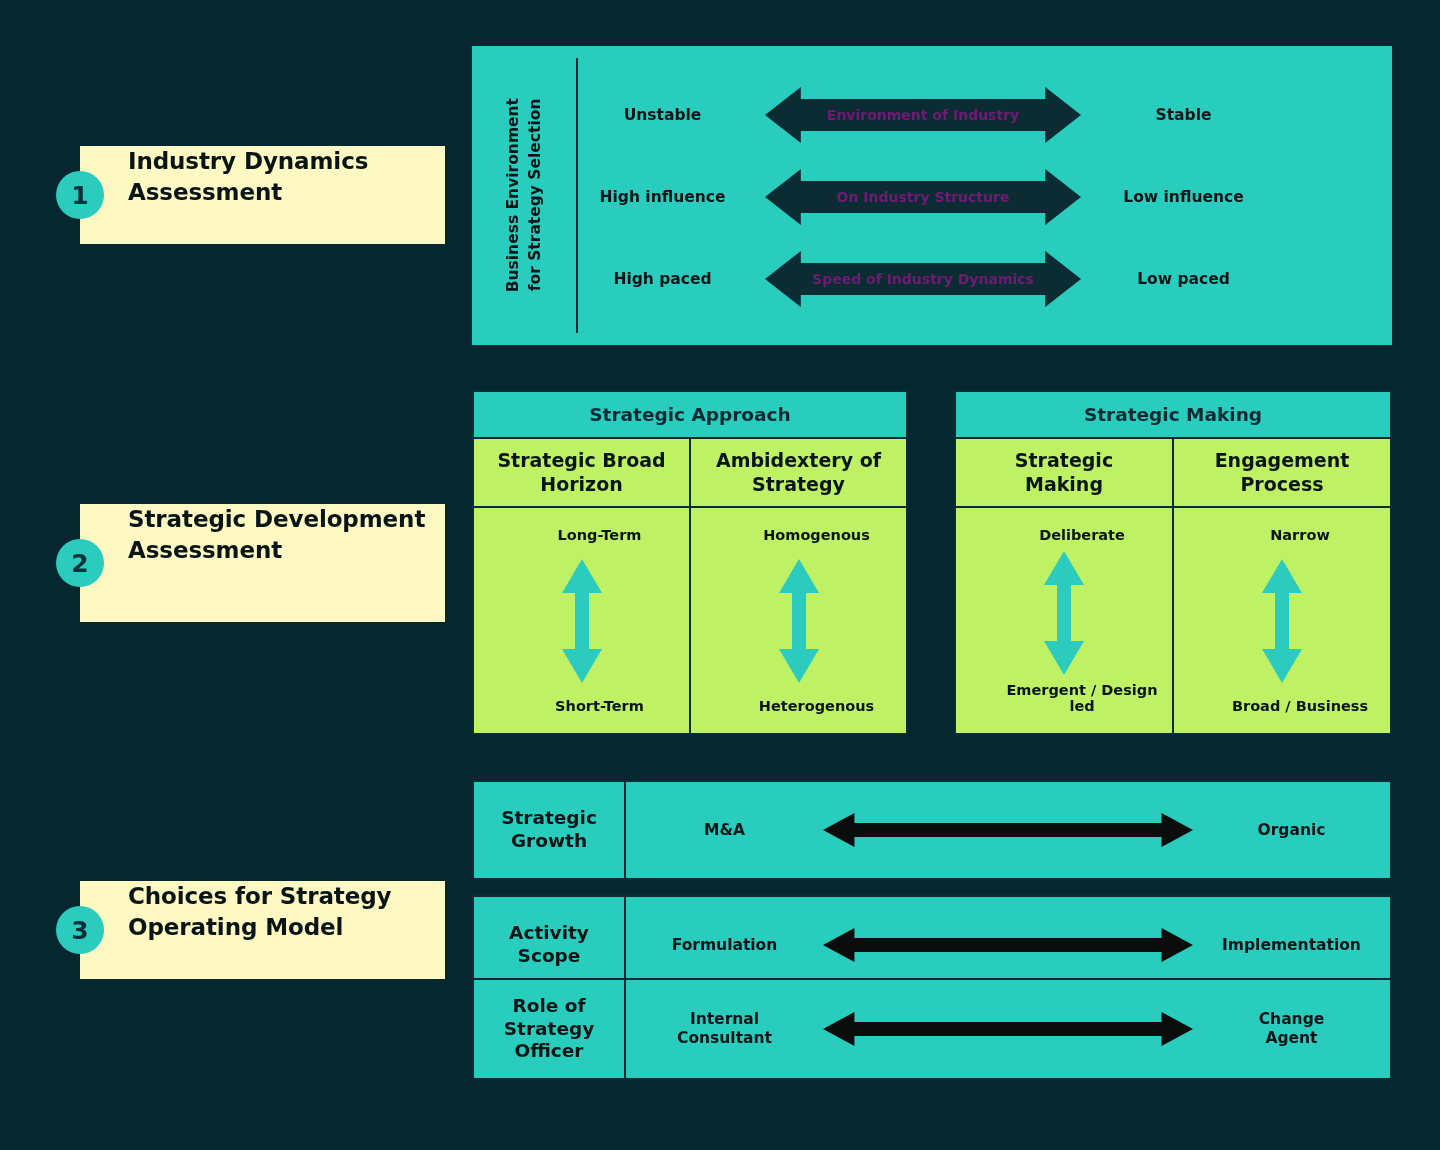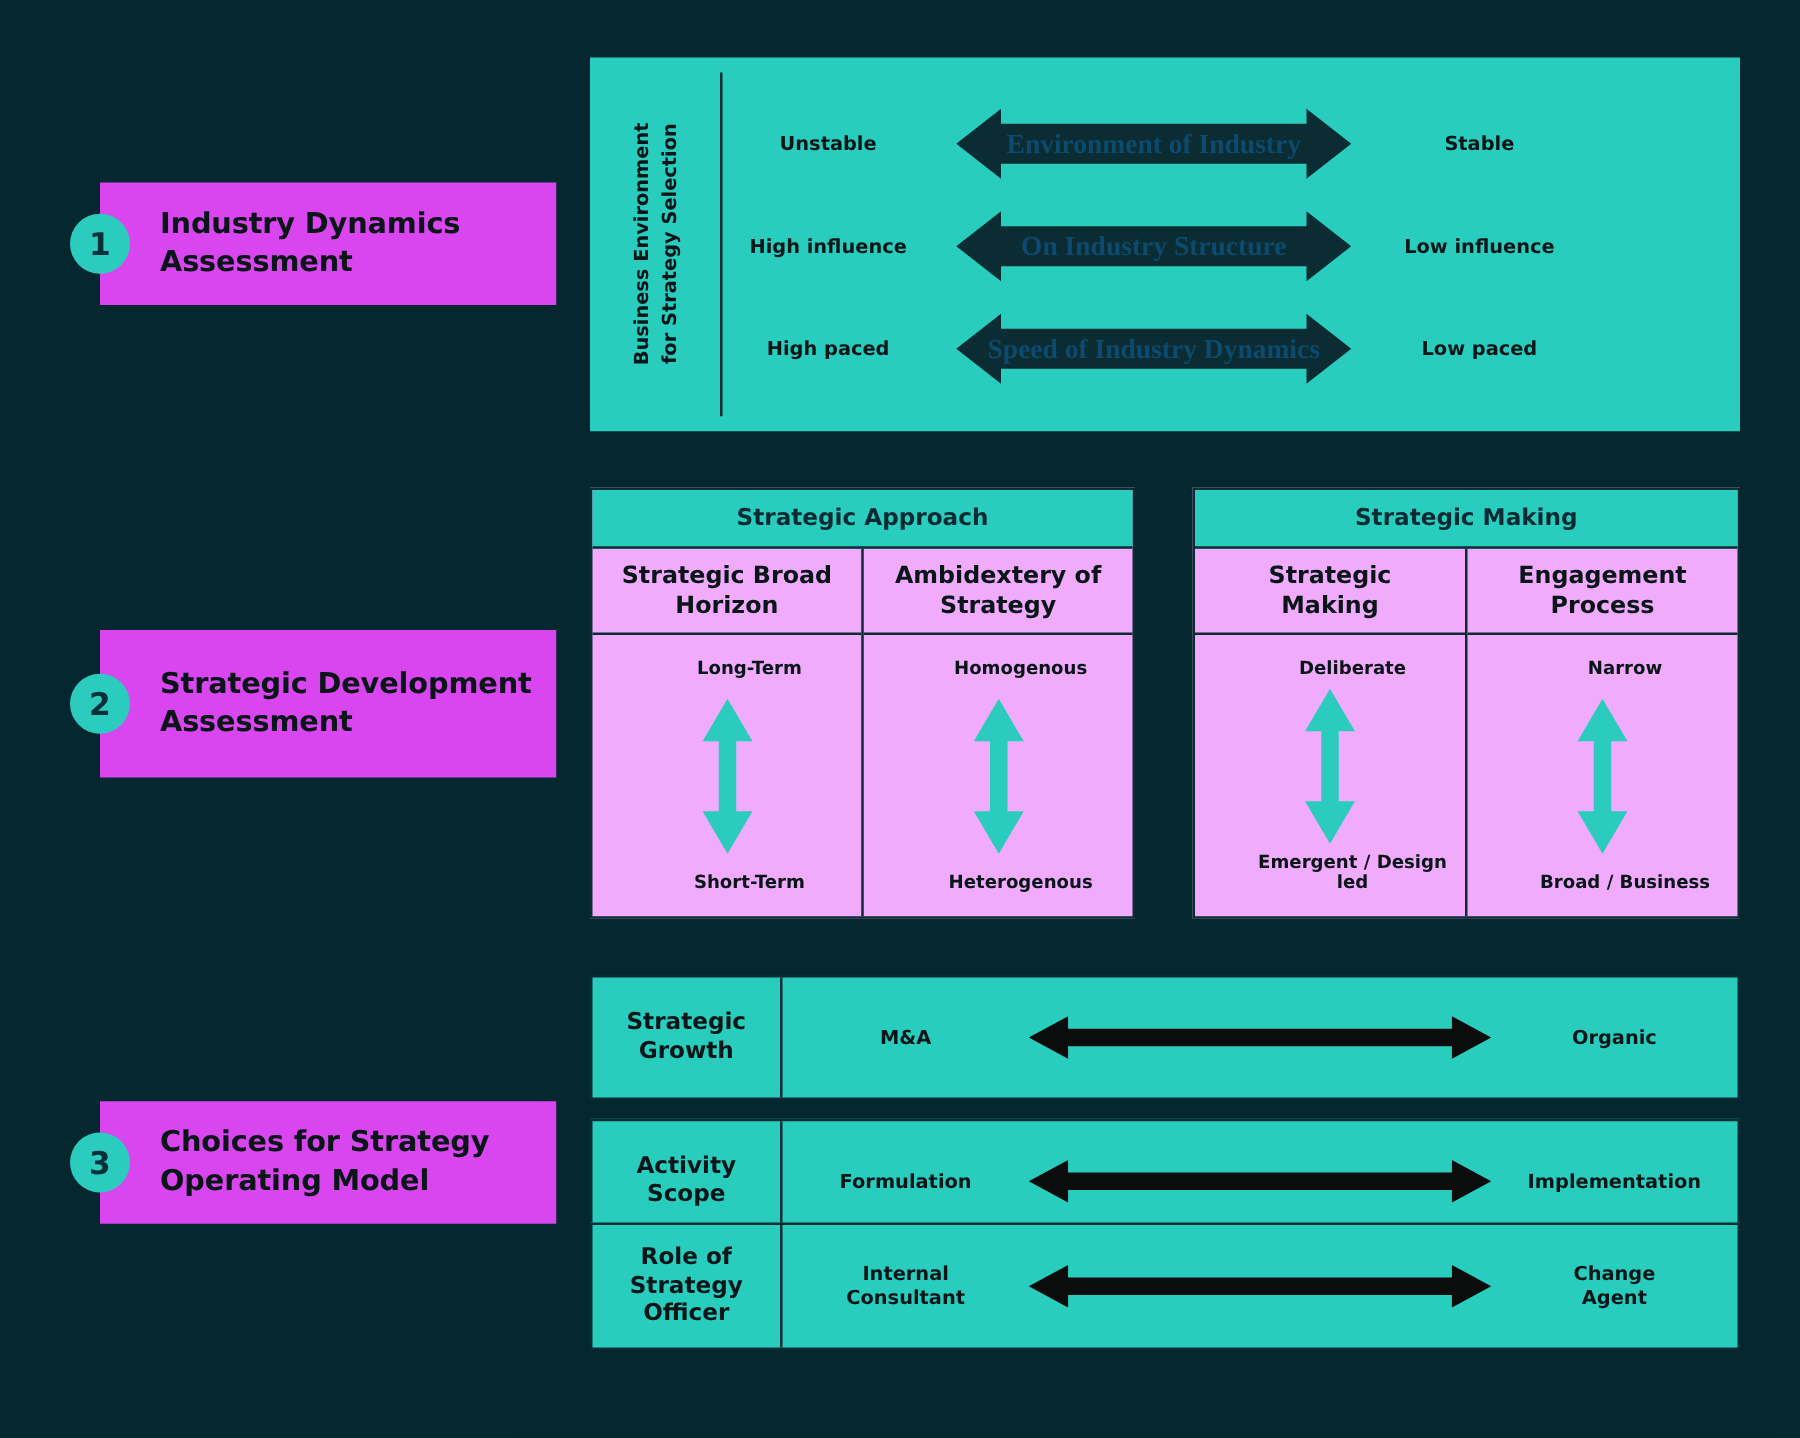--- a/index.html
+++ b/index.html
@@ -8,23 +8,22 @@
     height: 1150px;
     background: #05272f;
     font-family: "DejaVu Sans", sans-serif;
     overflow: hidden;
   }
   #canvas { position: relative; width: 1440px; height: 1150px; }
 
   
   .step-label {
     position: absolute;
-    background: #d946ef;
+    background: #fef9c3;
     display: flex;
-    align-items: center;
   }
   .step-label .title {
     font-weight: bold;
     font-size: 23px;
     line-height: 1.33;
     color: #0a1518;
     padding-left: 48px;
     padding-right: 14px;
     letter-spacing: -0.1px;
   }
@@ -68,27 +67,26 @@
   }
   .arrow-row .endlbl {
     font-weight: bold; font-size: 15.5px; color: #0a1518;
     width: 205px; text-align: center; flex: none;
   }
   .arrow-wrap { position: relative; flex: 1; height: 60px; }
   .darrow { width: 100%; height: 100%; display: block; }
   .darrow-text {
     position: absolute; inset: 0;
     display: flex; align-items: center; justify-content: center;
-    font-weight: bold; font-size: 22px; color: #0c4a6e;
+    font-weight: bold; font-size: 14px; color: #701a75;
     pointer-events: none;
-    font-family: Liberation Serif, serif;
   }
 
   
-  .card { position: absolute; top: 390px; height: 345px; border: 2px solid #0c2c34; background: #f0abfc; }
+  .card { position: absolute; top: 390px; height: 345px; border: 2px solid #0c2c34; background: #bef264; }
   #card1 { left: 472px; width: 436px; }
   #card2 { left: 954px; width: 438px; }
   .card-head {
     height: 47px; background: #29cdbe;
     display: flex; align-items: center; justify-content: center;
     font-weight: bold; font-size: 18.5px; color: #0a2a33;
     border-bottom: 2px solid #0c2c34;
   }
   .card-cols { display: flex; height: calc(100% - 47px); }
   .card-col { flex: 1; display: flex; flex-direction: column; }

